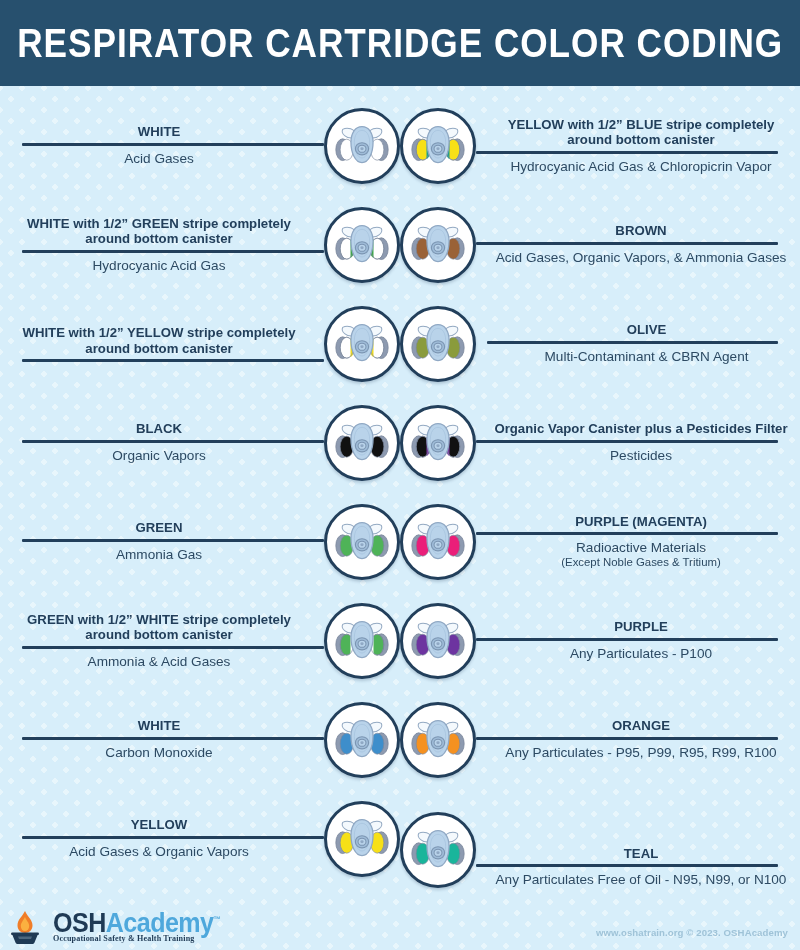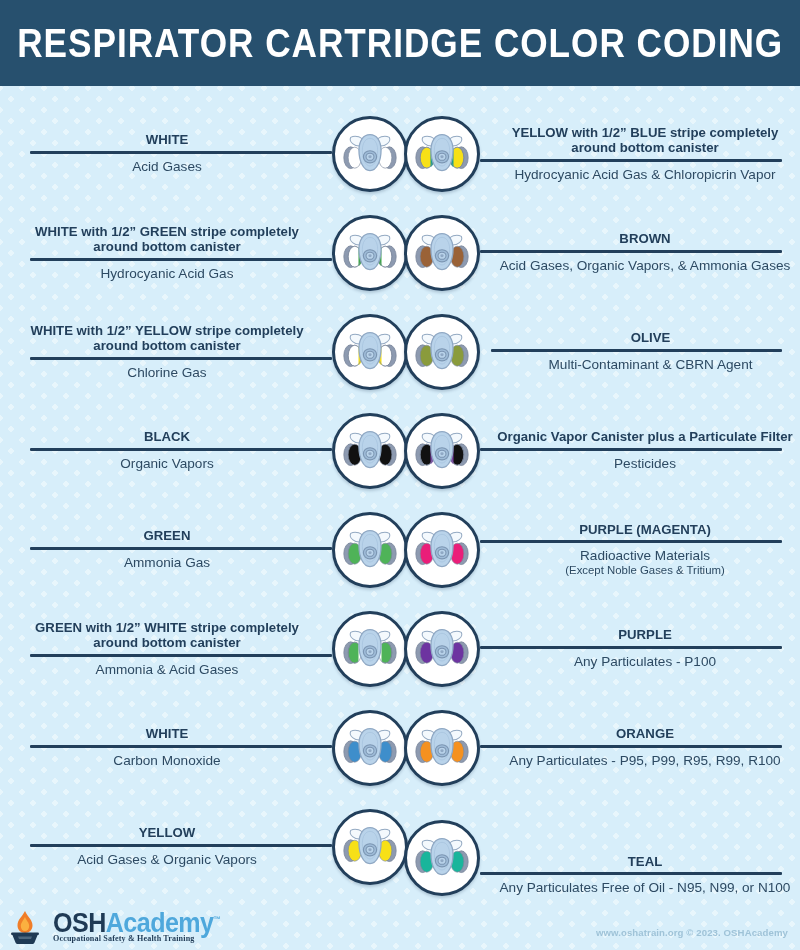--- a/index.html
+++ b/index.html
@@ -36,24 +36,23 @@
     font-weight:bold;
     letter-spacing:1.1px;
     text-transform:uppercase;
     transform:scaleX(0.88);
     white-space:nowrap;
   }
 
   
   .columns{
     position:absolute;
-    top:104px; left:0;
+    top:96px; left:0;
     width:800px; height:790px;
     display:flex;
-    padding-left:8px;
   }
   .col{ width:400px; position:relative; }
 
   .row{
     position:absolute;
     left:0; width:400px; height:99px;
     display:flex; align-items:center;
   }
   .col-left .row{ flex-direction:row; }
   .col-right .row{ flex-direction:row; }
@@ -225,21 +224,20 @@
     <ellipse cx="38" cy="41" rx="7.2" ry="6.6" fill="#9fbcd8" stroke="#7b95b2" stroke-width="1.2"></ellipse>
     <ellipse cx="38" cy="41" rx="4.3" ry="3.9" fill="#b9d3ea" stroke="#7b95b2" stroke-width="1.1"></ellipse>
     <ellipse cx="38" cy="41" rx="1.8" ry="1.6" fill="#8fa8c4"></ellipse>
   </svg>
           </div>
         </div>
         <div class="row" style="top: 198px;">
           <div class="textblock">
             <div class="cc-title">WHITE with 1/2” YELLOW stripe completely around bottom canister</div>
             <div class="rule"></div>
-            <div class="cc-desc"><span>Chlorine Gas</span></div>
           </div>
           <div class="badge">
             <svg viewBox="0 0 76 76">
 
     <path d="M17 20 C22 17 30 19 33 27 C30 30 23 30 19.5 27 C17 25 16 22 17 20 Z" fill="#f4f9fd" stroke="#93a9c2" stroke-width="1.1" stroke-linejoin="round"></path>
     <path d="M59 20 C54 17 46 19 43 27 C46 30 53 30 56.5 27 C59 25 60 22 59 20 Z" fill="#f4f9fd" stroke="#93a9c2" stroke-width="1.1" stroke-linejoin="round"></path>
 
     <ellipse cx="17" cy="42" rx="7.4" ry="11.8" fill="#8d9ab0" stroke="#7b879c" stroke-width="0.9"></ellipse>
     <ellipse cx="59" cy="42" rx="7.4" ry="11.8" fill="#8d9ab0" stroke="#7b879c" stroke-width="0.9"></ellipse>
     <ellipse cx="21.5" cy="42" rx="7.2" ry="11.4" fill="#ffffff" stroke="#7b879c" stroke-width="0.7"></ellipse>
@@ -534,21 +532,21 @@
              C30.5 56 26 45 26 34
              C26 24 30.5 17 38 17 Z" fill="#b9d3ea" stroke="#8fa8c4" stroke-width="1.4"></path>
     <path d="M38 21 C43 21 46.3 26.5 46.3 34 C46.3 42.6 43 51 38 51 C33 51 29.7 42.6 29.7 34 C29.7 26.5 33 21 38 21 Z" fill="none" stroke="#a7c3de" stroke-width="0.9" opacity="0.9"></path>
 
     <ellipse cx="38" cy="41" rx="7.2" ry="6.6" fill="#9fbcd8" stroke="#7b95b2" stroke-width="1.2"></ellipse>
     <ellipse cx="38" cy="41" rx="4.3" ry="3.9" fill="#b9d3ea" stroke="#7b95b2" stroke-width="1.1"></ellipse>
     <ellipse cx="38" cy="41" rx="1.8" ry="1.6" fill="#8fa8c4"></ellipse>
   </svg>
           </div>
           <div class="textblock">
-            <div class="cc-title">Organic Vapor Canister plus a Particulate Filter</div>
+            <div class="cc-title">Organic Vapor Canister plus a Pesticides Filter</div>
             <div class="rule"></div>
             <div class="cc-desc"><span>Pesticides</span></div>
           </div>
         </div>
         <div class="row" style="top: 396px;">
           <div class="badge">
             <svg viewBox="0 0 76 76">
 
     <path d="M17 20 C22 17 30 19 33 27 C30 30 23 30 19.5 27 C17 25 16 22 17 20 Z" fill="#f4f9fd" stroke="#93a9c2" stroke-width="1.1" stroke-linejoin="round"></path>
     <path d="M59 20 C54 17 46 19 43 27 C46 30 53 30 56.5 27 C59 25 60 22 59 20 Z" fill="#f4f9fd" stroke="#93a9c2" stroke-width="1.1" stroke-linejoin="round"></path>

